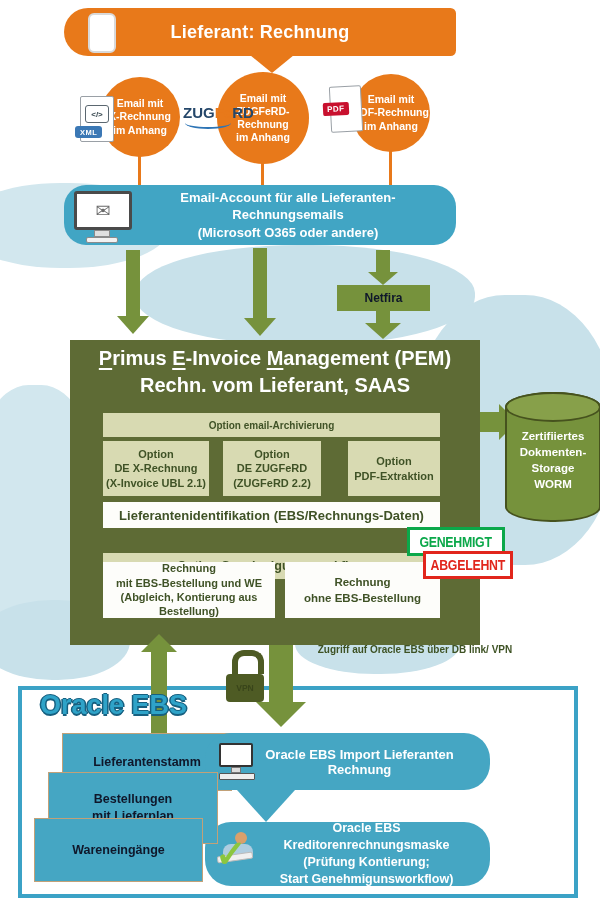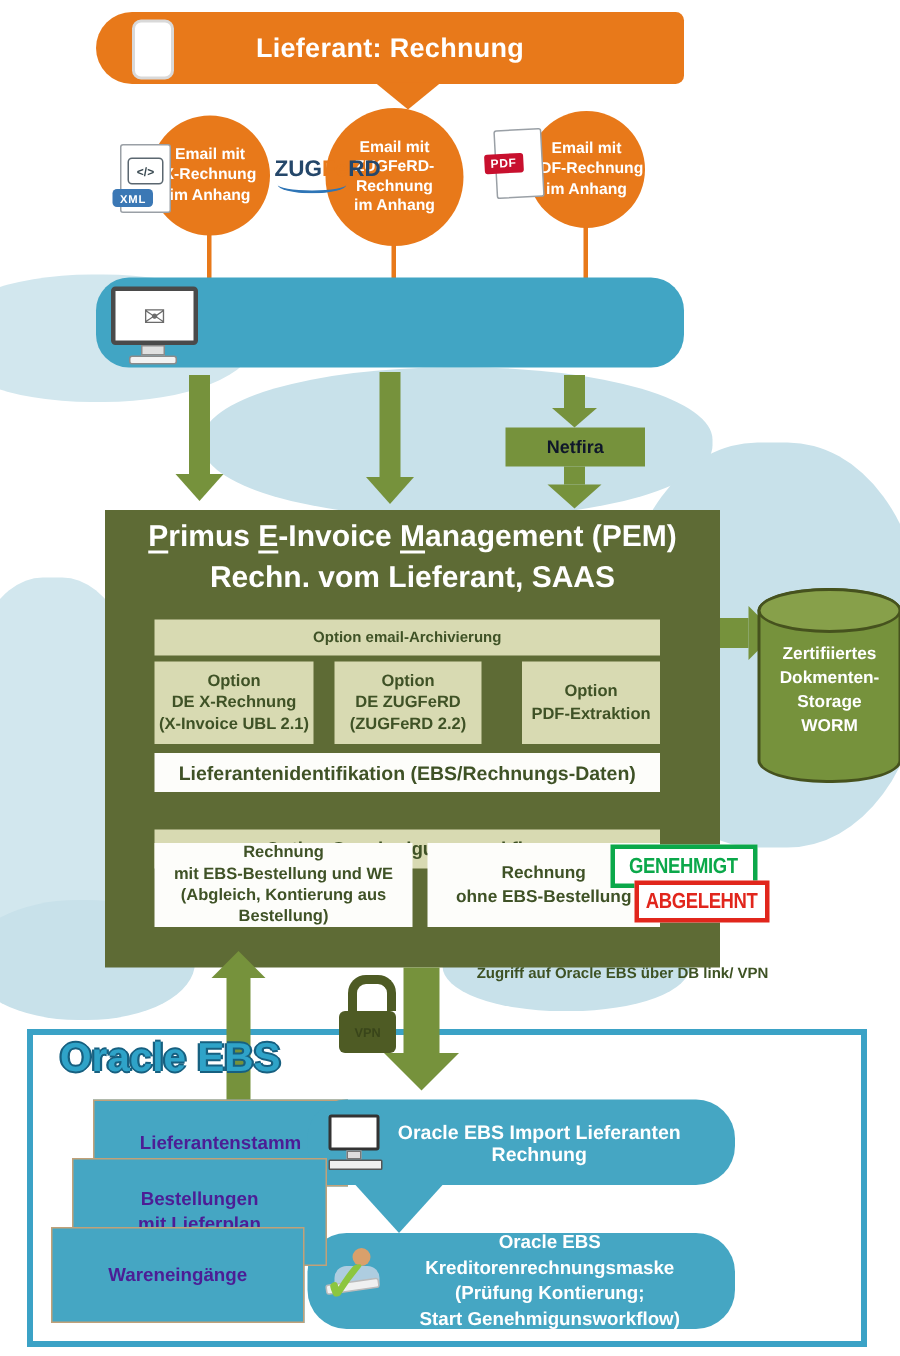--- a/index.html
+++ b/index.html
@@ -60,21 +60,21 @@
              font-size:20px;}
   .pem-sub{position:absolute;top:34px;width:100%;text-align:center;color:#fff;font-weight:bold;font-size:20px;}
   .u{text-decoration:underline;text-underline-offset:3px;}
   .khaki{background:#D8DAB2;color:#3F5226;font-weight:bold;display:flex;align-items:center;
          justify-content:center;text-align:center;position:absolute;}
   .whitebox{background:#FDFDFA;color:#3F5226;font-weight:bold;display:flex;align-items:center;
             justify-content:center;text-align:center;position:absolute;}
 
   
   .stamp{position:absolute;z-index:5;background:#fff;display:flex;align-items:center;justify-content:center;
-         font-weight:bold;font-size:14.5px;letter-spacing:-.3px;margin-top:36px;}
+         font-weight:bold;font-size:14.5px;letter-spacing:-.3px;}
   .stamp span{display:inline-block;transform:scaleX(.85);}
   .stamp-ok{left:407px;top:527px;width:92px;height:23px;border:3px solid #0BA84A;color:#0BA84A;}
   .stamp-no{left:423px;top:551px;width:84px;height:22px;border:3px solid #E1261C;color:#E1261C;}
 
   
   .cyl{left:505px;top:392px;width:92px;height:126px;background:#76923C;border:2px solid #46521E;
        border-radius:46px / 15px;z-index:2;}
   .cyl-top{position:absolute;left:-2px;top:-2px;width:92px;height:26px;background:#87A04A;
            border:2px solid #46521E;border-radius:50%;}
   .cyl-label{position:absolute;top:34px;width:100%;text-align:center;color:#fff;font-weight:bold;
@@ -88,21 +88,21 @@
   .lock .shackle{width:20px;height:18px;border:6px solid #4E5B24;border-bottom:none;
                  border-radius:12px 12px 0 0;margin-left:6px;}
   .lock .bodyp{width:38px;height:28px;background:#4E5B24;border-radius:4px;display:flex;
                align-items:center;justify-content:center;color:#39451A;font-size:8.5px;font-weight:bold;}
 
   
   .oracle{left:18px;top:686px;width:560px;height:212px;border:4px solid #3BA2C6;box-sizing:border-box;
           z-index:2;background:transparent;}
   .oracle-title{left:40px;top:690px;font-size:27px;font-weight:800;color:#2FA3C8;z-index:3;
                 text-shadow:-1.5px 0 #176080,1.5px 0 #176080,0 -1.5px #176080,0 1.5px #176080;}
-  .card{position:absolute;background:#45A6C3;border:1px solid #C2A178;color:#4c1d95;font-weight:bold;
+  .card{position:absolute;background:#45A6C3;border:1px solid #C2A178;color:#0f172a;font-weight:bold;
         font-size:12.5px;display:flex;align-items:center;justify-content:center;text-align:center;line-height:1.35;}
   .bluebox{position:absolute;background:#45A6C3;border-radius:26px;color:#fff;font-weight:bold;
            display:flex;align-items:center;z-index:3;}
   .chevron{left:237px;top:790px;width:0;height:0;border-left:29px solid transparent;
            border-right:29px solid transparent;border-top:32px solid #45A6C3;z-index:3;}
 
   
   .pc{position:absolute;left:14px;top:10px;width:40px;height:36px;}
   .pc .scr{width:30px;height:20px;background:#fff;border:2px solid #333;border-radius:2px;}
   .pc .neck{width:8px;height:4px;background:#ddd;border:1px solid #777;margin-left:12px;}
@@ -165,20 +165,22 @@
   </div>
 
   <div class="abs emailbox">
     <div class="monitor">
       <div class="scr">
           <span>✉</span>
         </div>
       <div class="neck"></div>
         <div class="base"></div>
     </div>
+    <div class="emailbox-label pre">Email-Account für alle Lieferanten-Rechnungsemails
+(Microsoft O365 oder andere)</div>
   </div>
 
   <div class="abs shaft" style="left:126px;top:250px;width:14px;height:66px;"></div>
   <div class="abs head-down" style="left:117px;top:316px;border-left:16px solid transparent;border-right:16px solid transparent;border-top:18px solid #76923C;"></div>
 
   <div class="abs shaft" style="left:253px;top:248px;width:14px;height:70px;"></div>
   <div class="abs head-down" style="left:244px;top:318px;border-left:16px solid transparent;border-right:16px solid transparent;border-top:18px solid #76923C;"></div>
 
   <div class="abs shaft" style="left:376px;top:250px;width:14px;height:22px;"></div>
   <div class="abs head-down" style="left:368px;top:272px;border-left:15px solid transparent;border-right:15px solid transparent;border-top:13px solid #76923C;"></div>

